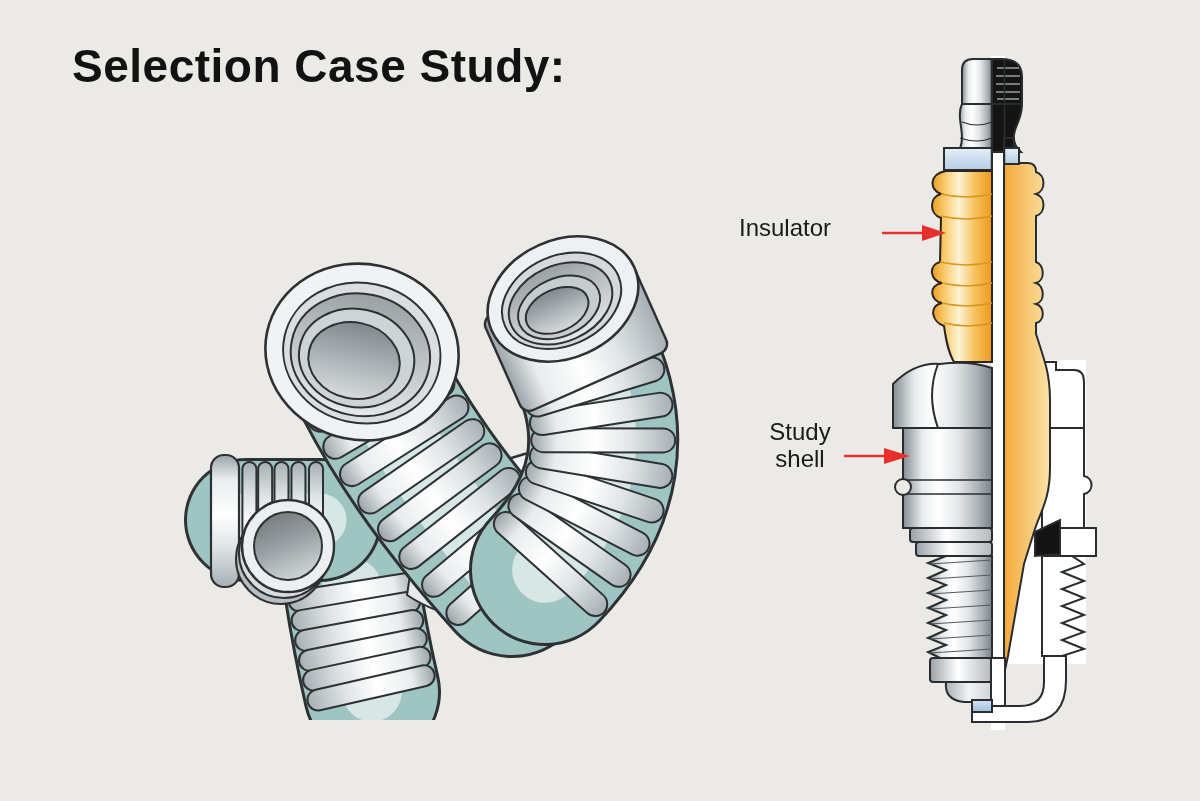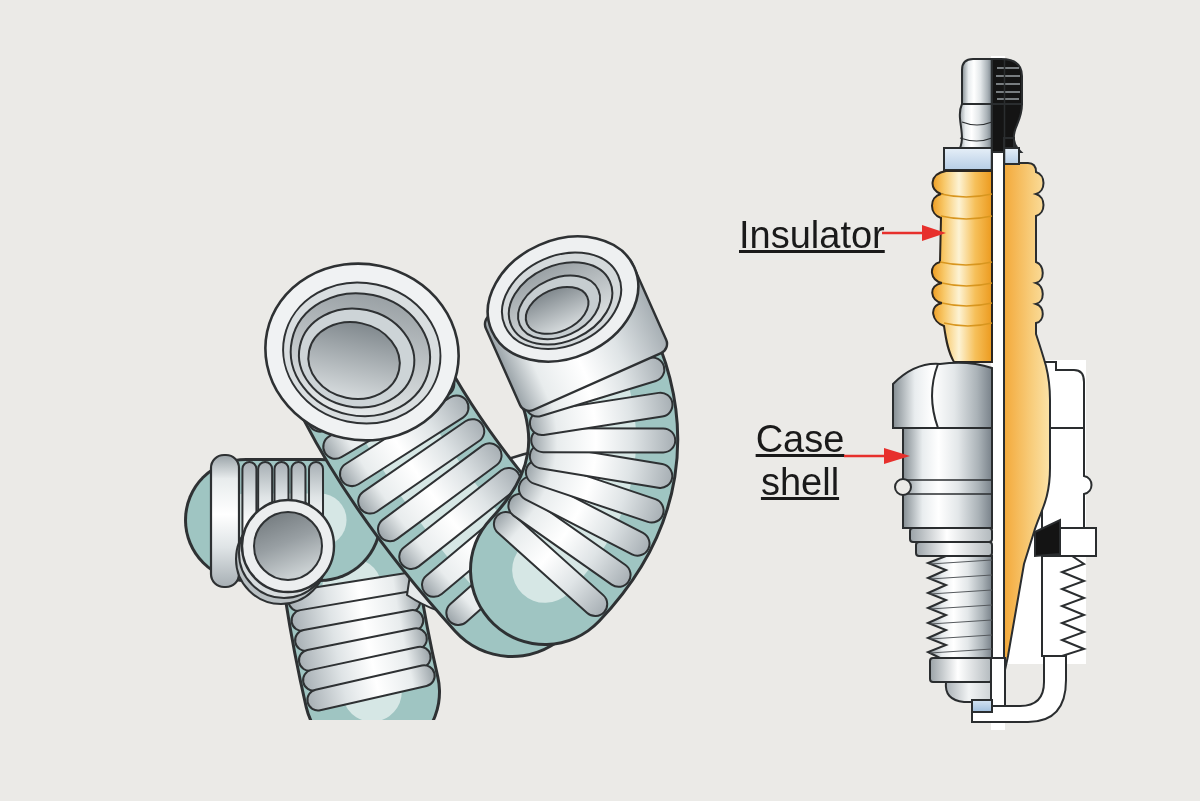--- a/index.html
+++ b/index.html
@@ -10,38 +10,38 @@
   }
   .slide{position:absolute;inset:0;}
   .slide-title{
     position:absolute;left:72px;top:38px;
     font-size:46px;line-height:1.26;font-weight:700;
     letter-spacing:0.5px;color:#121212;
     font-family:"Liberation Sans", sans-serif;
   }
   .plug-label{
     position:absolute;color:#1a1a1a;
-    font-size:38px;line-height:1.13;
+    font-size:24px;line-height:1.13;
     font-family:"Liberation Sans", sans-serif;
-    text-decoration:underline;
   }
   #label-insulator{left:739px;top:214px;}
   #label-bodyshell{left:748px;top:418px;width:104px;text-align:center;}
   svg{position:absolute;display:block;}
   #pipe-svg{left:165px;top:205px;width:515px;height:515px;}
   #plug-svg{left:860px;top:20px;width:260px;height:745px;}
   #arrow-insulator-svg{left:880px;top:220px;width:70px;height:26px;}
   #arrow-bodyshell-svg{left:842px;top:443px;width:72px;height:26px;}
 </style>
 </head>
 <body bgcolor="#ebeae7">
 
 <div class="slide">
 
   <div class="slide-title">
+    <div>Selection Case Study:</div>
   </div>
 
   <svg id="pipe-svg" viewBox="165 205 515 515" aria-hidden="true">
     <defs>
       <linearGradient id="ribG" x1="0" y1="0" x2="1" y2="0">
         <stop offset="0" stop-color="#9aa3a8"></stop>
           <stop offset="0.18" stop-color="#e8eced"></stop>
         <stop offset="0.45" stop-color="#ffffff"></stop>
           <stop offset="0.7" stop-color="#dfe4e6"></stop>
         <stop offset="1" stop-color="#a7afb4"></stop>
@@ -334,21 +334,21 @@
   </svg>
 
   <div class="plug-label" id="label-insulator">Insulator</div>
 
   <svg id="arrow-insulator-svg" viewBox="0 0 70 26">
     <line x1="2" y1="13" x2="44" y2="13" stroke-width="2.6" stroke="#e7302c"></line>
     <polygon points="42,5 66,13 42,21" fill="#e7302c"></polygon>
   </svg>
 
   <div class="plug-label" id="label-bodyshell">
-    <div>Case</div>
+    <div>Study</div>
     <div>shell</div>
   </div>
 
   <svg id="arrow-bodyshell-svg" viewBox="0 0 72 26">
     <line x1="2" y1="13" x2="44" y2="13" stroke-width="2.6" stroke="#e7302c"></line>
     <polygon points="42,5 68,13 42,21" fill="#e7302c"></polygon>
   </svg>
 
 </div>
 

